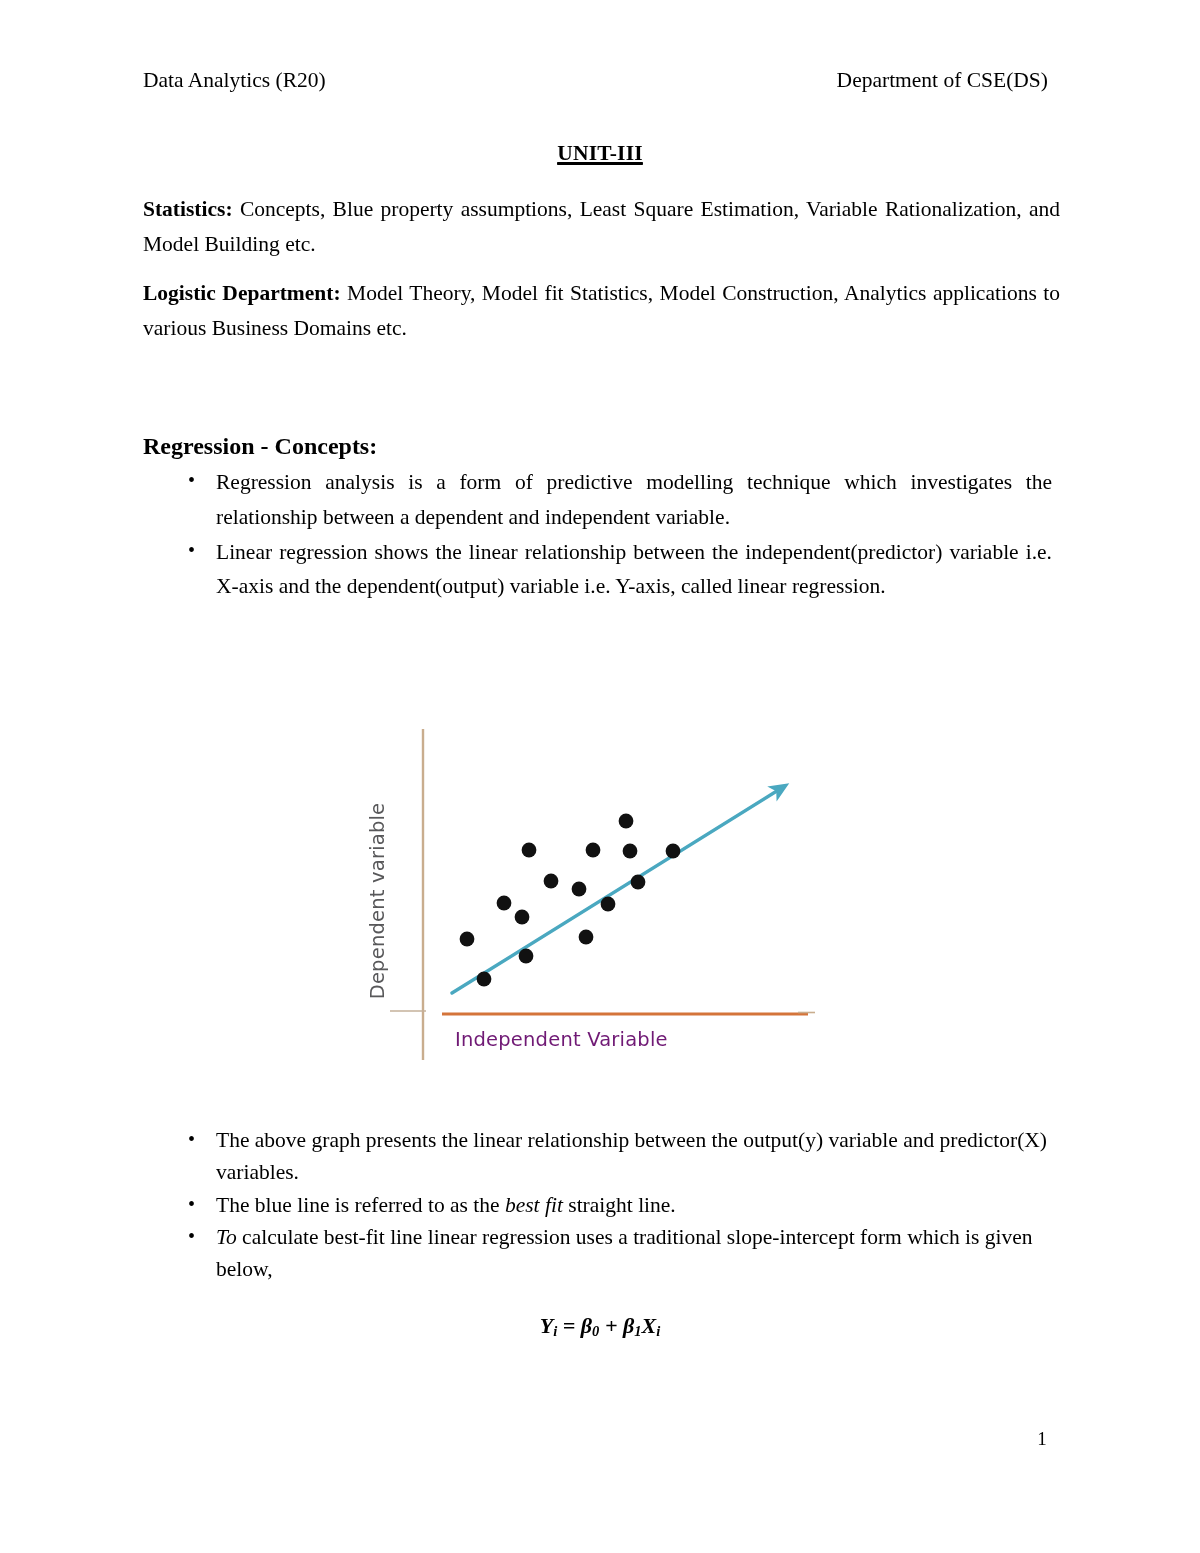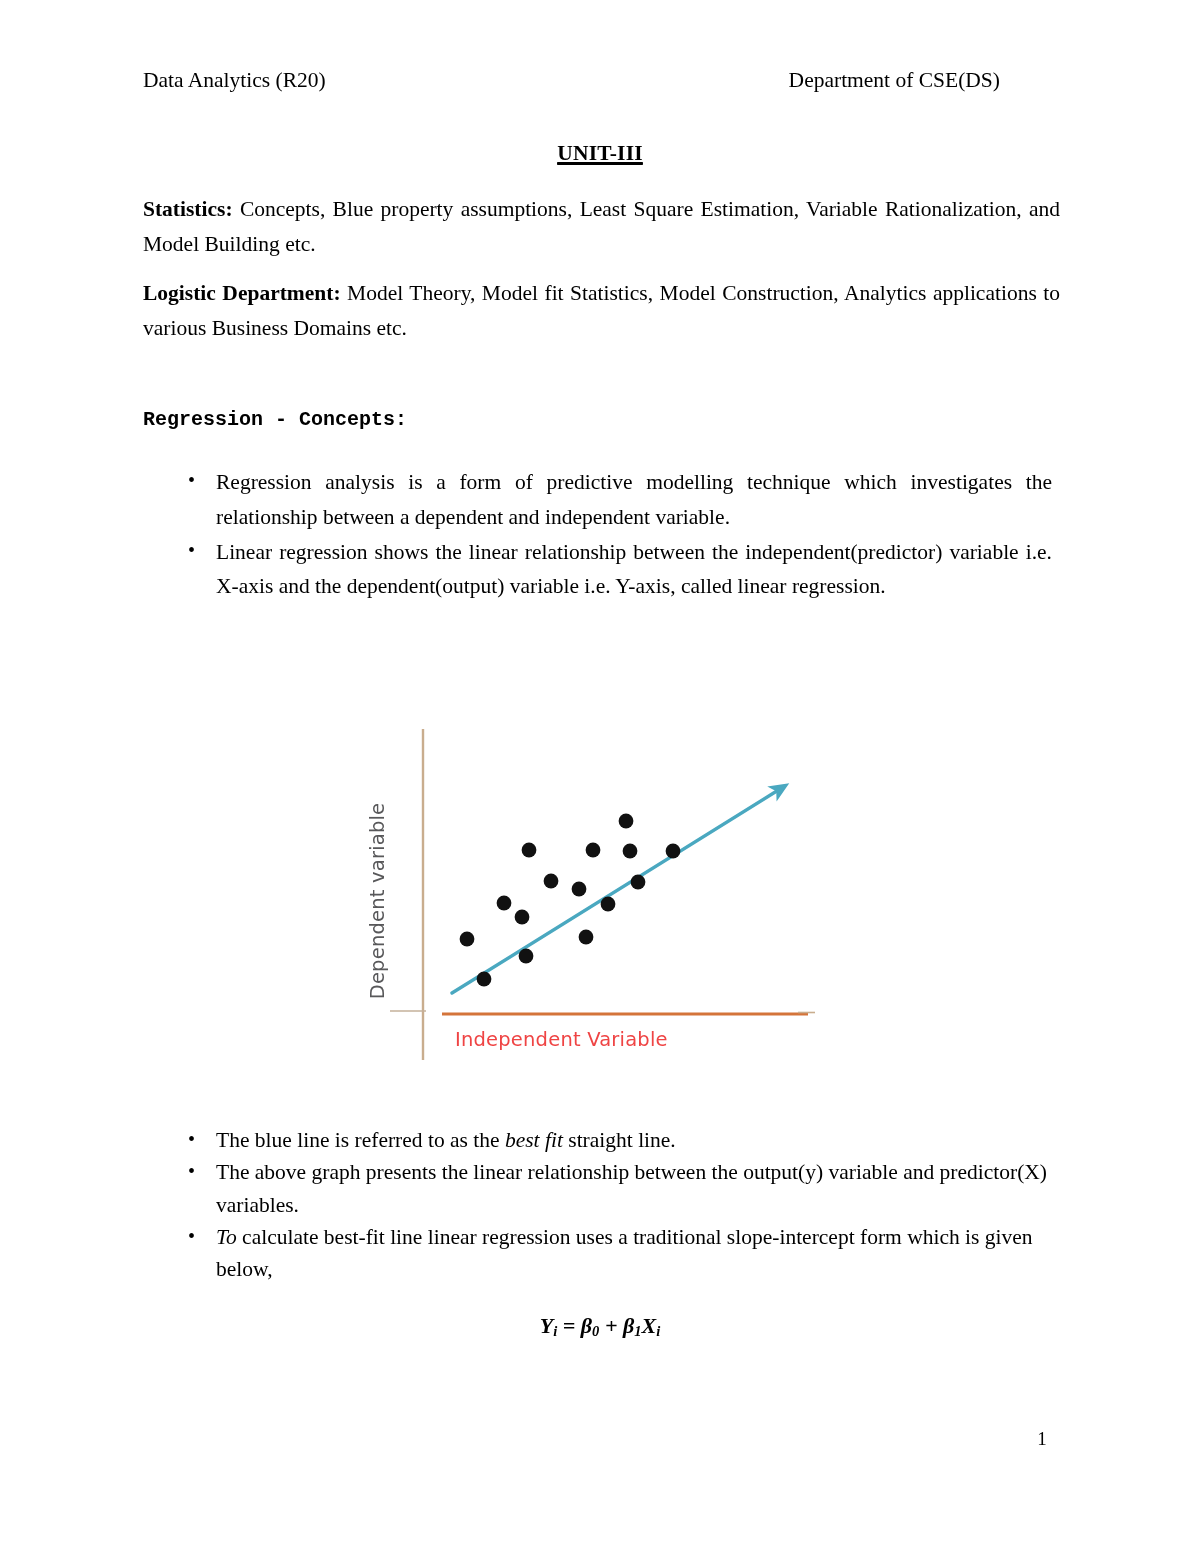--- a/index.html
+++ b/index.html
@@ -29,21 +29,20 @@
     width: 905px;
     display: flex;
     justify-content: space-between;
     align-items: baseline;
     font-size: 21.5px;
     line-height: 1.2;
   }
   .pg-header .hdr-left { white-space: nowrap; }
   .pg-header .hdr-right {
     white-space: nowrap;
-    margin-right: 48px;
   }
 
   
   .unit-title {
     position: absolute;
     left: 0;
     top: 141px;
     width: 1200px;
     text-align: center;
     font-size: 21.5px;
@@ -71,25 +70,24 @@
     text-justify: inter-word;
   }
   p.para .lead {
     font-weight: bold;
   }
 
   .para-1 { top: 192px; }
   .para-2 { top: 276px; }
 
   .section-head {
-    top: 407px;
-    font-size: 20px;
+    top: 431px;
+    font-size: 24px;
     font-weight: bold;
     line-height: 1.3;
-    font-family: Liberation Mono, monospace;
   }
 
   
   ul.bullets {
     margin: 8px;
     padding: 0;
     list-style: none;
   }
   ul.bullets > li {
     position: relative;
@@ -143,21 +141,21 @@
     color: #58585a;
     letter-spacing: 0.2px;
     white-space: nowrap;
   }
   .x-axis-label {
     position: absolute;
     left: 65px;
     top: 313px;
     font-family: "DejaVu Sans", "Liberation Sans", sans-serif;
     font-size: 19.5px;
-    color: #ef4444;
+    color: #701a75;
     letter-spacing: 0.2px;
     white-space: nowrap;
   }
 
   
   .formula {
     position: absolute;
     left: 0;
     top: 1313px;
     width: 1200px;
@@ -260,24 +258,24 @@
       </g>
     </svg>
 
     <div class="y-axis-label">Dependent variable</div>
     <div class="x-axis-label">Independent Variable</div>
   </div>
 
   <div class="body-col list-bottom">
     <ul class="bullets tight">
       <li>
+        <span>The above graph presents the linear relationship between the output(y) variable and predictor(X) variables.</span>
+      </li>
+      <li>
         <span>The blue line is referred to as the </span><i class="ital">best fit</i><span> straight line.</span>
-      </li>
-      <li>
-        <span>The above graph presents the linear relationship between the output(y) variable and predictor(X) variables.</span>
       </li>
       <li>
         <i class="ital">To</i><span> calculate best-fit line linear regression uses a traditional slope-intercept form which is given below,</span>
       </li>
     </ul>
   </div>
 
   <div class="formula">
     <span>Y</span><sub>i</sub><span> = </span><span>β</span><sub>0</sub><span> + </span><span>β</span><sub>1</sub><span>X</span><sub>i</sub>
   </div>

